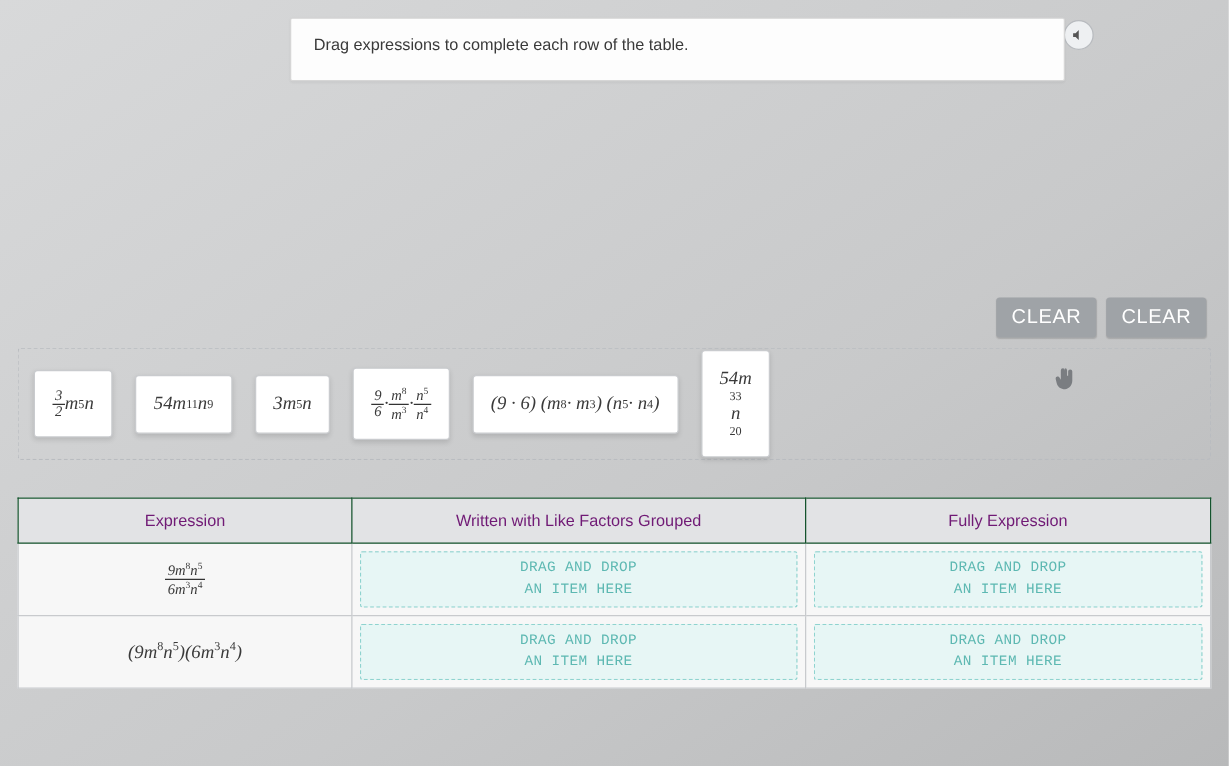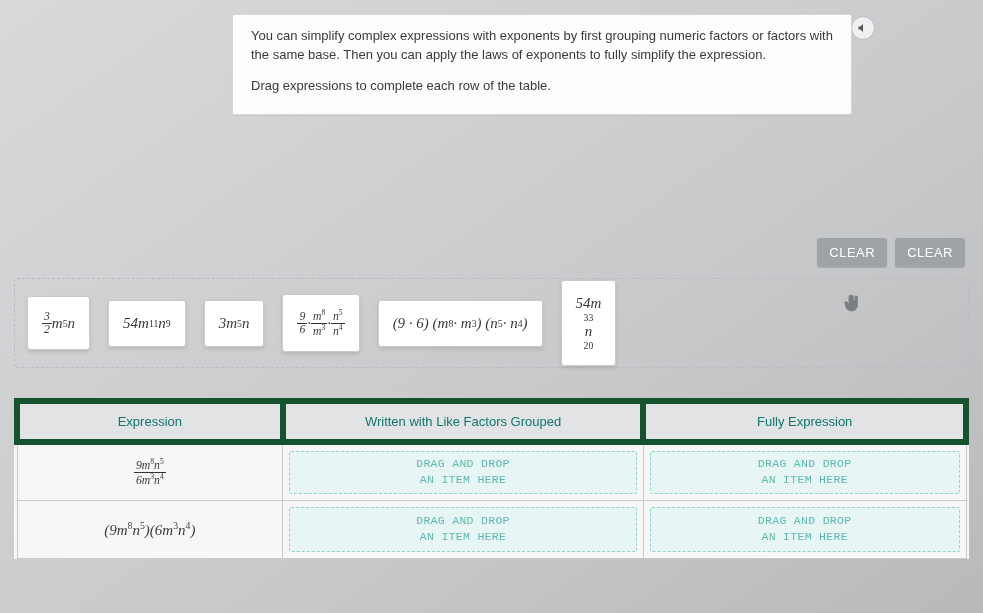--- a/index.html
+++ b/index.html
@@ -42,21 +42,21 @@
   .btn-row {
     position: absolute;
     right: 18px;
     top: 238px;
     display: flex;
     gap: 8px;
   }
   .btn {
     background: #9fa3a7;
     color: #fff;
-    font-size: 13px;
+    font-size: 16px;
     letter-spacing: .5px;
     padding: 7px 12px;
     border-radius: 3px;
     border: none;
     cursor: pointer;
     box-shadow: 0 1px 1px rgba(0,0,0,.15);
   }
   .tile-tray {
     position: absolute;
     left: 14px;
@@ -95,24 +95,24 @@
     top: 398px;
   }
   table {
     width: 100%;
     border-collapse: collapse;
     background: #f7f7f7;
     font-size: 13px;
   }
   th {
     background: #e2e3e5;
-    color: #0f766e;
+    color: #701a75;
     font-weight: normal;
     padding: 10px 8px;
-    border: 6px solid #14532d;
+    border: 1px solid #14532d;
     text-align: center;
   }
   td {
     border: 1px solid #c8cacd;
     padding: 0;
     text-align: center;
     height: 58px;
     font-family: "Times New Roman", serif;
   }
   td.expr { font-style: italic; font-size: 15px;}
@@ -136,21 +136,20 @@
 </head>
 <body>
 
 <div class="audio-btn">
   <svg viewBox="0 0 24 24">
       <path d="M3 9v6h4l5 5V4L7 9H3z"></path>
     </svg>
 </div>
 
 <div class="instr-box">
-  <p>You can simplify complex expressions with exponents by first grouping numeric factors or factors with the same base. Then you can apply the laws of exponents to fully simplify the expression.</p>
   <p>Drag expressions to complete each row of the table.</p>
 </div>
 
 <div class="btn-row">
   <button class="btn">CLEAR</button>
   <button class="btn">CLEAR</button>
 </div>
 
 <div class="tile-tray">
   <div class="tile"><span class="frac">

